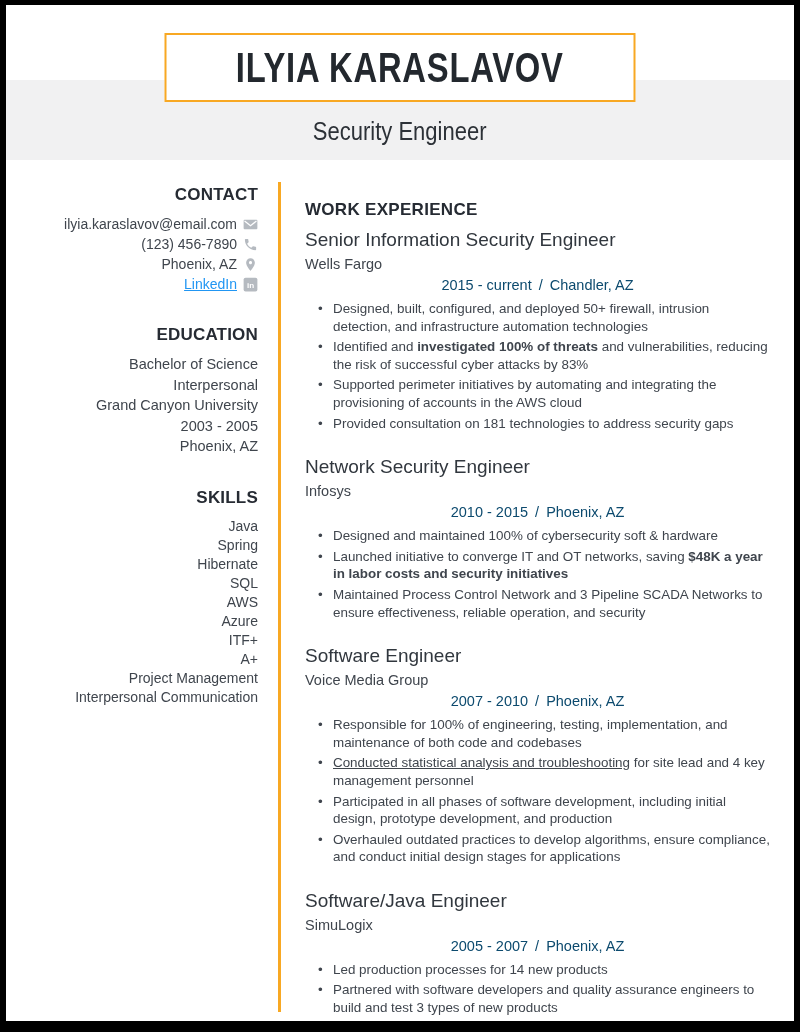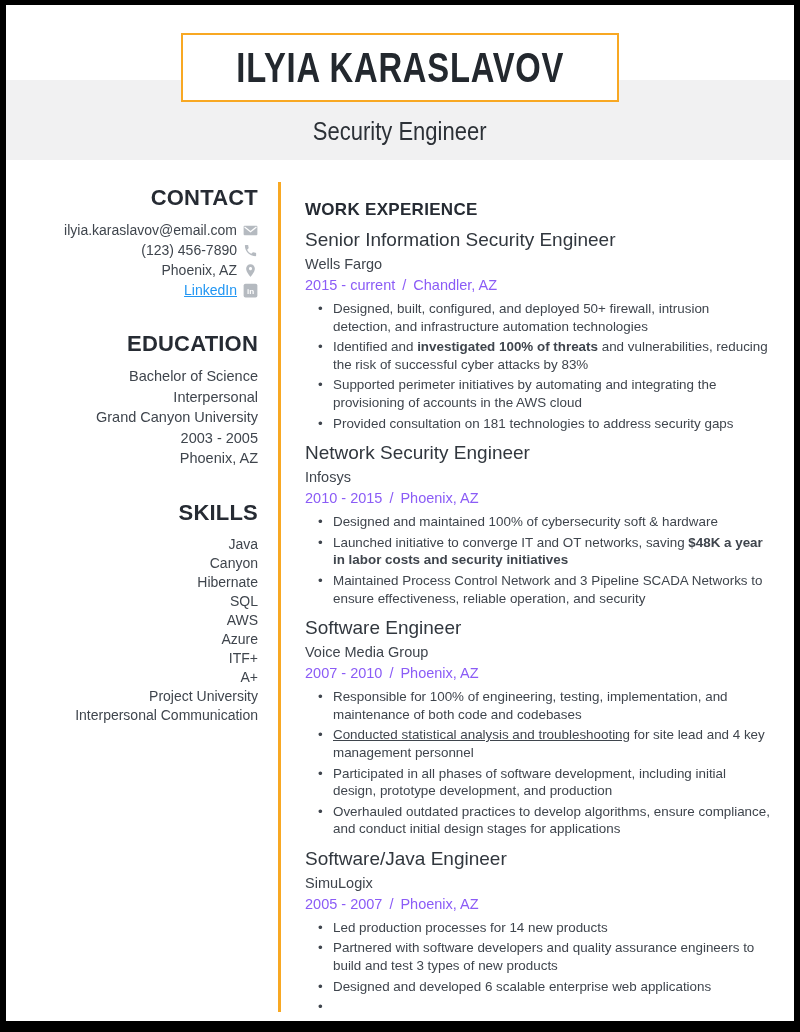--- a/index.html
+++ b/index.html
@@ -24,21 +24,21 @@
     padding-top:22px;
   }
   .subtitle {
     display:inline-block;
     font-size:25px; color:#2c3137;
     transform:scaleX(0.88);
     white-space:nowrap;
   }
   .name-box {
     position:absolute; top:28px; left:50%; transform:translateX(-50%);
-    width:438px; height:69px;
+    width:471px; height:69px;
     background:#ffffff;
     border:2px solid #f8a823;
     display:flex; justify-content:center; align-items:center;
     z-index:2;
   }
   .name-text {
     display:inline-block;
     font-size:42px; font-weight:bold; letter-spacing:1px;
     color:#23282e;
     transform:scaleX(0.78);
@@ -54,21 +54,21 @@
     text-align:right;
   }
   .divider {
     width:3px; flex:0 0 3px;
     background:#f8a823;
     margin-top:22px; margin-bottom:14px;
   }
   .main { flex:1; padding:40px 24px 0 24px; }
 
   .section-heading {
-    font-size:22px; font-weight:bold; color:#262b33;
+    font-size:17px; font-weight:bold; color:#262b33;
     letter-spacing:0.2px; margin-bottom:9px;
   }
 
   
   .contact-row {
     display:flex; justify-content:flex-end; align-items:center;
     height:20px; gap:6px;
     font-size:14px; color:#3f454d;padding-left:24px;
   }
   .contact-row a { color:#2196f3; text-decoration:underline; }
@@ -76,25 +76,25 @@
   .icon svg { width:15px; height:15px; display:block; }
 
   
   .side-section { margin-top:31px; }
   .edu-line { font-size:14.5px; line-height:20.5px; color:#3f454d; }
   .skills-section { }
   .skill-line { font-size:14px; line-height:19px; color:#3f454d; }
 
   
   .we-heading { font-size:17px; font-weight:bold; color:#262b33; letter-spacing:0.3px; }
-  .job { margin-top:10px; }
+  .job { margin-top:24px; }
   .job:first-child { margin-top:9px; }
   .job-title { font-size:19px; font-weight:400; color:#31373e; margin-bottom:5px; }
   .job-company { font-size:14.5px; color:#3f454d; margin-bottom:5px; }
-  .job-meta { font-size:14.5px; color:#8b5cf6; margin-bottom:7px; }
+  .job-meta { font-size:14.5px; color:#0c4a6e; margin-bottom:7px;text-align:center; }
   .meta-sep { margin:0 7px; }
   .bullets { list-style:none; }
   .bullets li {
     position:relative; padding-left:28px;
     font-size:13.4px; line-height:17.6px; color:#3f454d;
     margin-bottom:3px;
   }
   .bullets li::before {
     content:"•"; position:absolute; left:13px; top:0;
     color:#3f454d; font-size:13.4px;
@@ -167,28 +167,28 @@
             <div class="edu-line">Grand Canyon University</div>
             <div class="edu-line">2003 - 2005</div>
             <div class="edu-line">Phoenix, AZ</div>
           </div>
       </div>
 
       <div class="side-section skills-section">
         <div class="section-heading">SKILLS</div>
         <div id="skills-list">
             <div class="skill-line">Java</div>
-            <div class="skill-line">Canyon</div>
+            <div class="skill-line">Spring</div>
             <div class="skill-line">Hibernate</div>
             <div class="skill-line">SQL</div>
             <div class="skill-line">AWS</div>
             <div class="skill-line">Azure</div>
             <div class="skill-line">ITF+</div>
             <div class="skill-line">A+</div>
-            <div class="skill-line">Project University</div>
+            <div class="skill-line">Project Management</div>
             <div class="skill-line">Interpersonal Communication</div>
           </div>
       </div>
     </div>
 
     <div class="divider"></div>
 
     <div class="main">
       <div class="we-heading">WORK EXPERIENCE</div>
       <div id="jobs">

